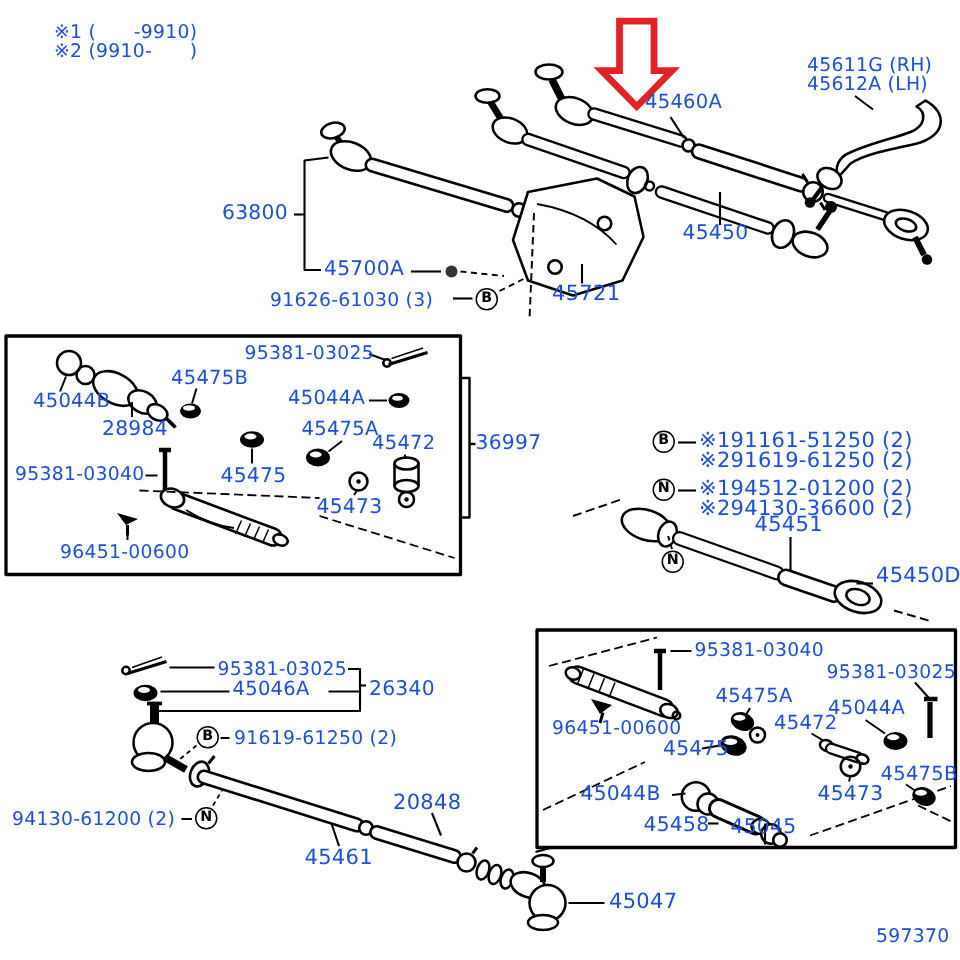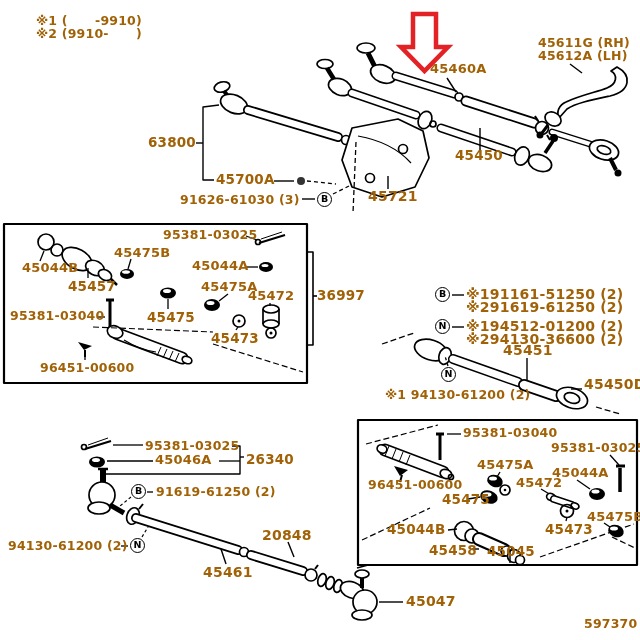--- a/index.html
+++ b/index.html
@@ -1,19 +1,19 @@
 <!DOCTYPE html>
 <html><head>
 <meta charset="utf-8">
 <style>
   html,body{margin:0;padding:0;background:#fff}
   .stage{position:relative;width:640px;height:640px;background:#fff;
          font-family:"DejaVu Sans","Liberation Sans",sans-serif;overflow:hidden}
   .stage svg{position:absolute;left:0;top:0}
-  .lbl{position:absolute;font-weight:bold;font-size:13px;color:#a16207;
+  .lbl{position:absolute;font-weight:normal;font-size:13px;color:#1d4ed8;
        white-space:pre;line-height:1.08;letter-spacing:.2px}
   .s11{font-size:14px}
   .s12{font-size:12.5px}
   .s135{font-size:13.5px}
   .s14{font-size:14px}
   .circ{position:absolute;box-sizing:border-box;width:15px;height:15px;
         border:1.7px solid #000;border-radius:50%;font-weight:bold;
         font-size:9.5px;line-height:11.5px;text-align:center;color:#000;background:#fff}
 </style>
 </head>
@@ -281,39 +281,38 @@
 <div class="lbl s135" style="left:216px;top:172px">45700A</div>
 <div class="lbl s12" style="left:180px;top:193px">91626-61030 (3)</div>
 <span class="circ" style="left:317px;top:192px">B</span>
 <div class="lbl s14" style="left:368px;top:189px">45721</div>
 <div class="lbl s135" style="left:455px;top:148px">45450</div>
 
 <div class="lbl s12" style="left:163px;top:228px">95381-03025</div>
 <div class="lbl" style="left:22px;top:261px">45044B</div>
 <div class="lbl" style="left:114px;top:246px">45475B</div>
 <div class="lbl" style="left:192px;top:259px">45044A</div>
-<div class="lbl s135" style="left:68px;top:279px">45457</div>
+<div class="lbl s135" style="left:68px;top:279px">28984</div>
 <div class="lbl" style="left:201px;top:280px">45475A</div>
 <div class="lbl" style="left:248px;top:289px">45472</div>
 <div class="lbl s12" style="left:10px;top:309px">95381-03040</div>
 <div class="lbl s135" style="left:147px;top:310px">45475</div>
 <div class="lbl s135" style="left:211px;top:331px">45473</div>
 <div class="lbl s12" style="left:40px;top:361px">96451-00600</div>
 <div class="lbl s135" style="left:317px;top:288px">36997</div>
 
 <span class="circ" style="left:435px;top:287px">B</span>
 <div class="lbl s11" style="left:466px;top:287px">※191161-51250 (2)</div>
 <div class="lbl s11" style="left:466px;top:300px">※291619-61250 (2)</div>
 <span class="circ" style="left:435px;top:319px">N</span>
 <div class="lbl s11" style="left:466px;top:319px">※194512-01200 (2)</div>
 <div class="lbl s11" style="left:466px;top:332px">※294130-36600 (2)</div>
 <div class="lbl s14" style="left:503px;top:343px">45451</div>
 <div class="lbl s14" style="left:584px;top:377px">45450D</div>
 <span class="circ" style="left:441px;top:367px">N</span>
-<div class="lbl s12" style="left:385px;top:388px">※1 94130-61200 (2)</div>
 
 <div class="lbl s12" style="left:145px;top:439px">95381-03025</div>
 <div class="lbl" style="left:155px;top:453px">45046A</div>
 <div class="lbl s135" style="left:246px;top:452px">26340</div>
 <span class="circ" style="left:131px;top:484px">B</span>
 <div class="lbl s12" style="left:156px;top:485px">91619-61250 (2)</div>
 <div class="lbl s12" style="left:8px;top:539px">94130-61200 (2)</div>
 <span class="circ" style="left:130px;top:538px">N</span>
 <div class="lbl s14" style="left:262px;top:528px">20848</div>
 <div class="lbl s14" style="left:203px;top:565px">45461</div>

